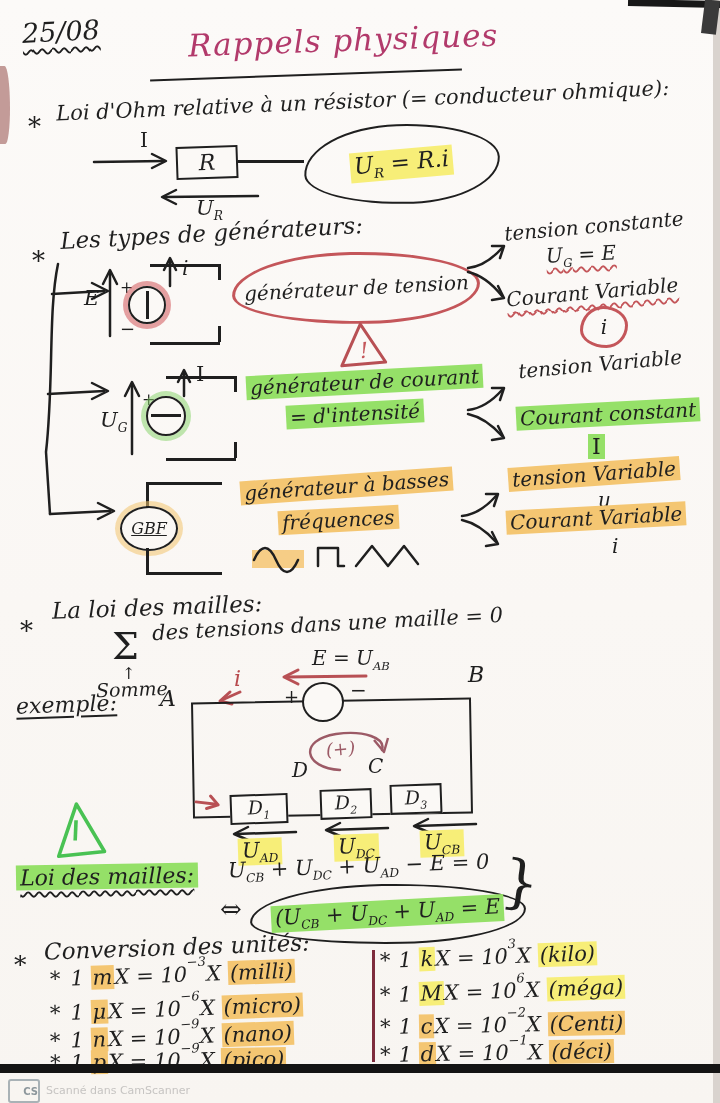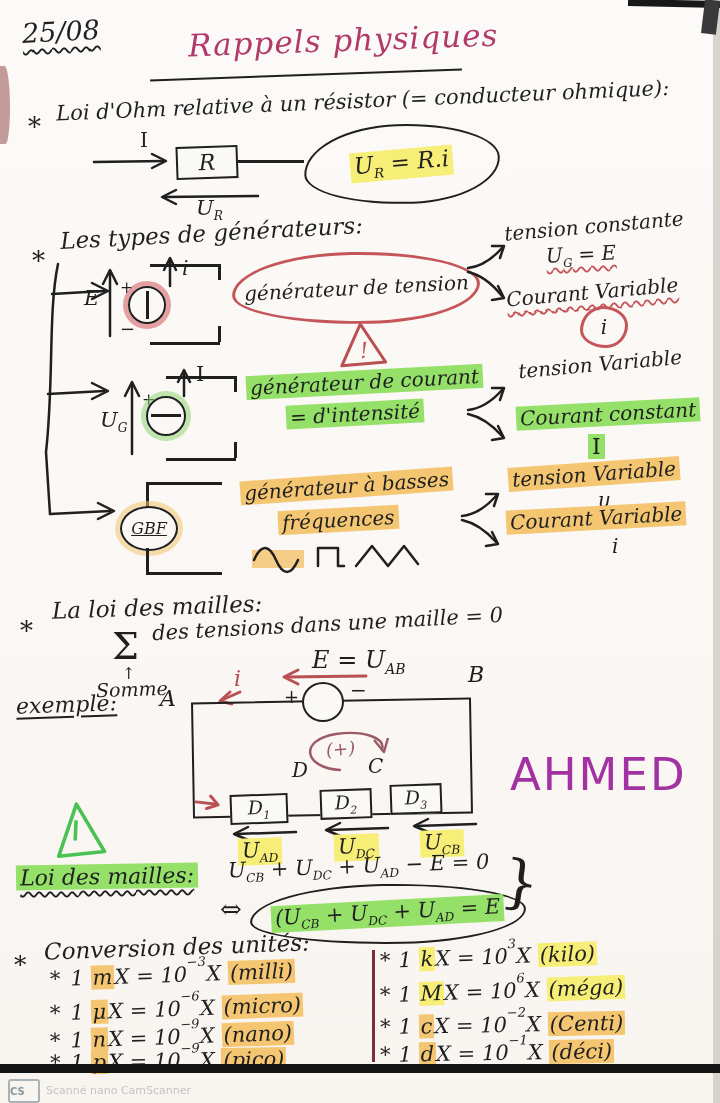--- a/index.html
+++ b/index.html
@@ -201,21 +201,21 @@
   <div class="abs hw" style="left:612px;top:534px;font-size:20px;">i</div>
 
   <div class="abs" style="left:20px;top:616px;font-size:26px;">*</div>
   <div class="abs hw" style="left:52px;top:594px;font-size:23px;transform:rotate(-2deg);">La loi des mailles:</div>
 
   <div class="abs up" style="left:112px;top:624px;font-size:38px;">Σ</div>
   <div class="abs" style="left:122px;top:664px;font-size:16px;">↑</div>
   <div class="abs hw" style="left:96px;top:678px;font-size:19px;transform:rotate(-2deg);">Somme</div>
   <div class="abs hw" style="left:152px;top:612px;font-size:21px;transform:rotate(-3deg);">des tensions dans une maille = 0</div>
 
-  <div class="abs hw" style="left:312px;top:646px;font-size:24px;">
+  <div class="abs hw" style="left:312px;top:646px;font-size:20px;">
     <span>E = </span><span>U</span><sub class="sub">AB</sub>
   </div>
   <svg class="abs" style="left:272px;top:668px;" width="96" height="16">
     <line class="stroke-red" x1="94" y1="8" x2="14" y2="9"></line>
       <polyline class="stroke-red" points="26,2 12,9 26,16"></polyline>
   </svg>
   <div class="abs hw red" style="left:234px;top:666px;font-size:22px;">i</div>
   <svg class="abs" style="left:216px;top:688px;" width="26" height="18">
     <line class="stroke-red" x1="24" y1="4" x2="6" y2="12"></line>
       <polyline class="stroke-red" points="14,4 4,13 16,16"></polyline>
@@ -286,21 +286,20 @@
   </div>
   <div class="abs" style="left:502px;top:848px;font-size:58px;transform:rotate(8deg);font-family:'DejaVu Serif',serif;">}</div>
 
   <div class="abs up" style="left:220px;top:894px;font-size:26px;">⇔</div>
   <div class="abs blob" style="left:250px;top:884px;width:272px;height:56px;transform:rotate(-1deg);display:flex;align-items:center;justify-content:center;">
     <span class="hw hl-g" style="font-size:21px;transform:rotate(-2deg);">
       <span>(</span><span>U</span><sub class="sub">CB</sub><span> + </span><span>U</span><sub class="sub">DC</sub><span> + </span><span>U</span><sub class="sub">AD</sub><span> = E</span>
     </span>
   </div>
 
-  <div class="abs watermark" style="left:510px;top:748px;">AHMED</div>
 
   <div class="abs" style="left:14px;top:950px;font-size:25px;">*</div>
   <div class="abs hw" style="left:44px;top:934px;font-size:23px;transform:rotate(-2deg);">Conversion des unités:</div>
   <div class="abs" style="left:372px;top:950px;width:3px;height:112px;background:#7e2c3c;"></div>
 
   <div class="abs hw" style="left:50px;top:962px;font-size:21px;transform:rotate(-2deg);">
     <span style="margin-right:10px;">*</span><span>1 </span><span data-hl="orange">m</span><span>X = 10</span><sup class="exp">−3</sup><span>X </span><span data-hl="orange">(milli)</span>
   </div>
   <div class="abs hw" style="left:50px;top:996px;font-size:21px;transform:rotate(-2deg);">
     <span style="margin-right:10px;">*</span><span>1 </span><span data-hl="orange">μ</span><span>X = 10</span><sup class="exp">−6</sup><span>X </span><span data-hl="orange">(micro)</span>
@@ -319,18 +318,18 @@
     <span style="margin-right:8px;">*</span><span>1 </span><span data-hl="yellow">M</span><span>X = 10</span><sup class="exp">6</sup><span>X </span><span data-hl="yellow">(méga)</span>
   </div>
   <div class="abs hw" style="left:380px;top:1012px;font-size:21px;transform:rotate(-1deg);">
     <span style="margin-right:8px;">*</span><span>1 </span><span data-hl="orange">c</span><span>X = 10</span><sup class="exp">−2</sup><span>X </span><span data-hl="orange">(Centi)</span>
   </div>
   <div class="abs hw" style="left:380px;top:1040px;font-size:21px;transform:rotate(-1deg);">
     <span style="margin-right:8px;">*</span><span>1 </span><span data-hl="orange">d</span><span>X = 10</span><sup class="exp">−1</sup><span>X </span><span data-hl="orange">(déci)</span>
   </div>
 
   <div class="abs" style="left:0;top:1064px;width:720px;height:9px;background:#141414;"></div>
-  <div class="abs" style="left:8px;top:1079px;width:28px;height:20px;border:2px solid #a9b2b6;border-radius:3px;display:flex;align-items:center;justify-content:flex-start;">
+  <div class="abs" style="left:8px;top:1079px;width:28px;height:20px;border:2px solid #a9b2b6;border-radius:3px;display:flex;align-items:center;justify-content:flex-end;">
     <span class="gray" style="font-size:10px;font-weight:bold;color:#8d979c;">CS</span>
   </div>
-  <div class="abs gray" style="left:46px;top:1084px;font-size:11px;">Scanné nano CamScanner</div>
+  <div class="abs gray" style="left:46px;top:1084px;font-size:11px;">Scanné dans CamScanner</div>
 
 </div>
 
 </body></html>

